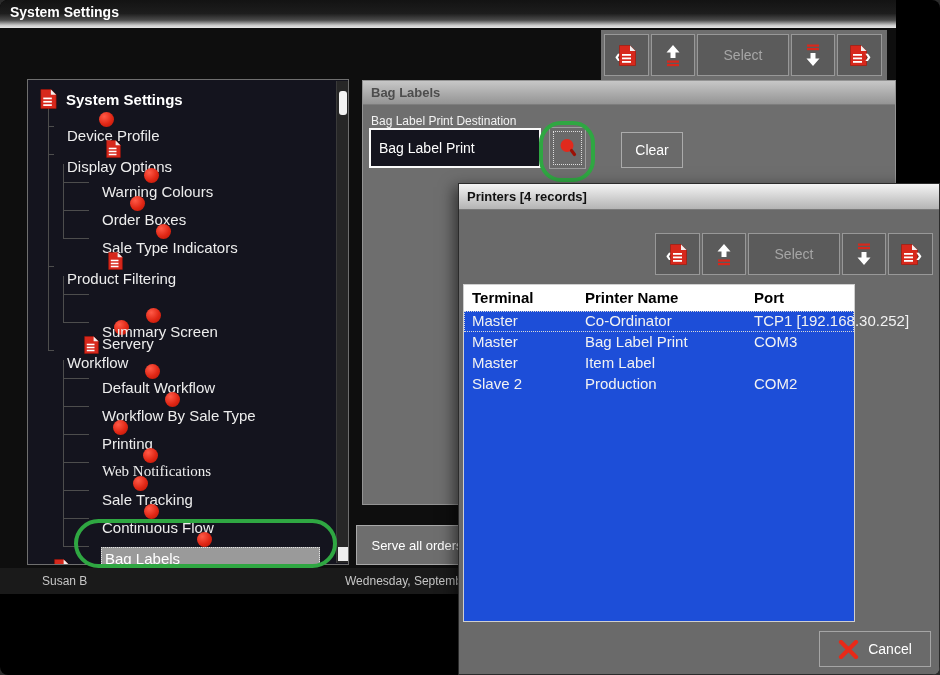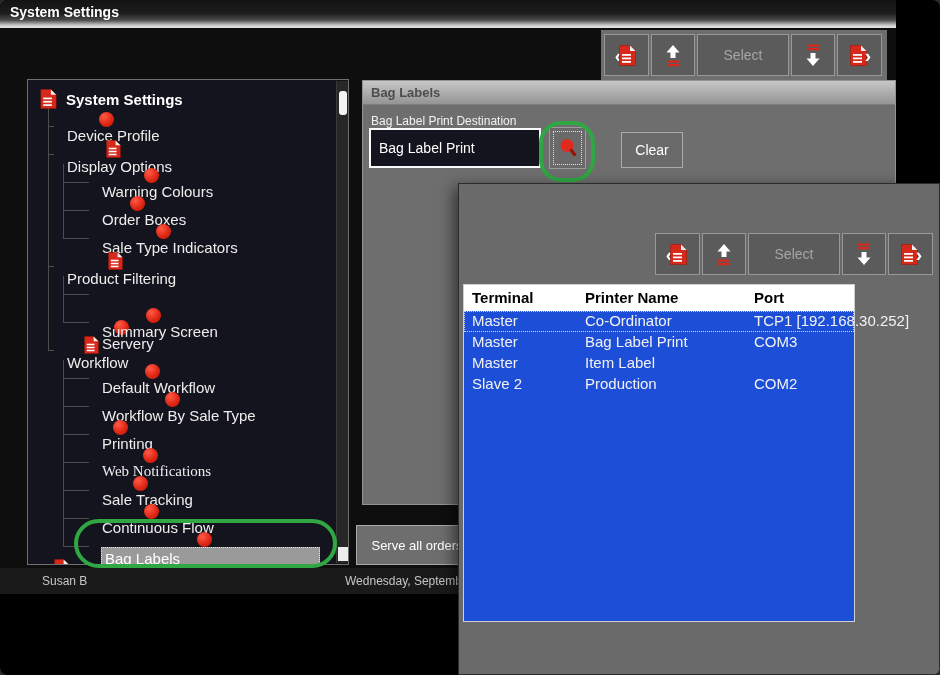--- a/index.html
+++ b/index.html
@@ -285,20 +285,23 @@
     <div class="statusbar">
       <span class="sb-user">Susan B</span>
       <span class="sb-date">Wednesday, September 27</span>
     </div>
 
     <div class="green-ring ring-tree"></div>
     <div class="green-ring ring-lookup"></div>
   </div>
 
   <div class="dialog">
+    <div class="dlg-title">
+      <span>Printers [4 records]</span>
+    </div>
 
     <div class="toolbar dlg-tb">
         <div class="tb-btn doc">
           <span class="chev">‹</span>
           <svg width="17" height="21" viewBox="0 0 17 21" style="display:block">
             <path d="M0.5 0.5 H11 L16.5 6 V20.5 H0.5 Z" fill="#d7281c" stroke="#a81305" stroke-width="0.6"></path>
             <path d="M11 0.5 L16.5 6 H11 Z" fill="#f0f0f0"></path>
             <rect x="3" y="9" width="9" height="1.8" fill="#fff"></rect>
             <rect x="3" y="12.5" width="9" height="1.8" fill="#fff"></rect>
             <rect x="3" y="16" width="9" height="1.8" fill="#fff"></rect>
@@ -353,14 +356,20 @@
             <span class="pt-cell c2">Item Label</span>
           </div>
           <div class="pt-row">
             <span class="pt-cell c1">Slave 2</span>
             <span class="pt-cell c2">Production</span>
             <span class="pt-cell c3">COM2</span>
           </div>
         </div>
     </div>
 
+    <div class="cancel-btn">
+      <svg width="21" height="19" viewBox="0 0 21 19">
+        <path d="M3 2 L18 17 M18 2 L3 17" stroke="#e82918" stroke-width="4.2" stroke-linecap="round"></path>
+      </svg>
+      <span>Cancel</span>
+    </div>
   </div>
 </div>
 
 </body></html>

